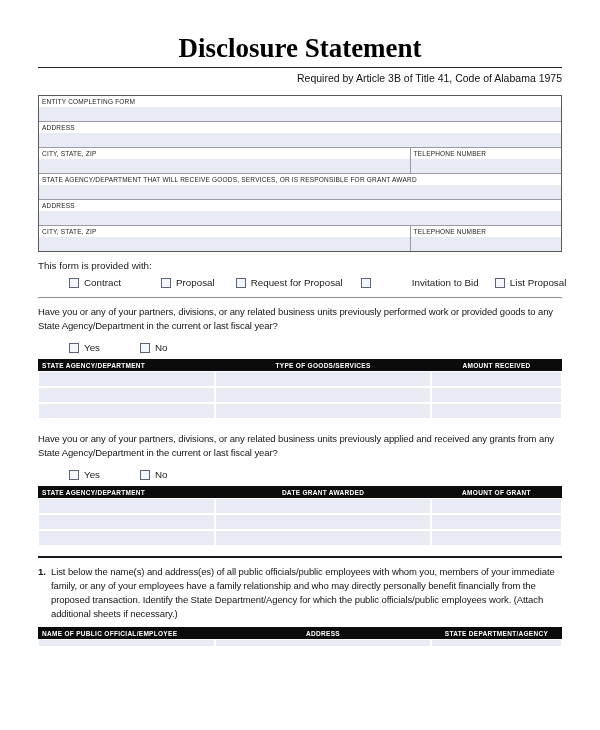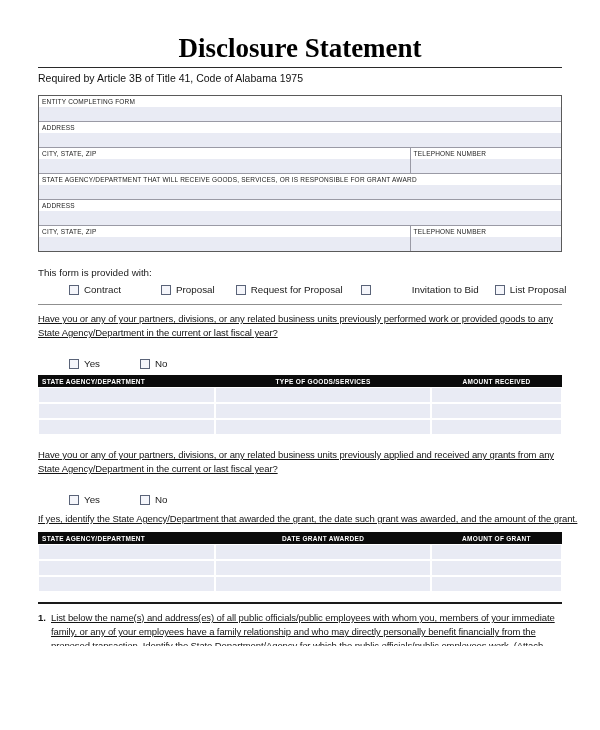--- a/index.html
+++ b/index.html
@@ -8,49 +8,49 @@
     width: 600px; height: 646px; overflow: hidden;
     padding: 0 38px; background: #fff;
     font-family: "Liberation Sans", sans-serif; color: #1b1b1b;
   }
   .title {
     margin: 32px 0 0; text-align: center;
     font-family: "Liberation Serif", serif; font-size: 27px; font-weight: 600;
     line-height: 32px; color: #000;
   }
   .title-rule { border-top: 1px solid #2a2a2a; margin-top: 3px; }
-  .subtitle { text-align: left; font-size: 10.5px; margin-top: 4px; color: #111; }
+  .subtitle { text-align: right; font-size: 10.5px; margin-top: 4px; color: #111; }
 
   .entity-box { margin-top: 11px; border: 1px solid #5a5a5a; }
   .f-block { border-bottom: 1px solid #9a9aa5; }
   .f-block:last-child { border-bottom: none; }
   .f-label { font-size: 6.5px; line-height: 8px; padding: 2px 3px 1px; color: #222; letter-spacing: 0.2px; }
   .f-input { height: 14px; background: #e9ebf4; }
   .f-split { display: flex; }
   .f-col-left { flex: 0 0 71%; }
   .f-col-right { flex: 1; border-left: 1px solid #9a9aa5; }
 
-  .provided-label { margin-top: 15px; font-size: 9.8px; }
+  .provided-label { margin-top: 8px; font-size: 9.8px; }
   .cb-row { display: flex; align-items: center; margin-top: 6px; padding-left: 23px; }
   .cb { width: 10px; height: 10px; border: 1px solid #5a6378; background: #f5f6fb; flex: none; display: inline-block; }
   .cb-item { display: flex; align-items: center; padding-left: 8px; }
   .cb-label { font-size: 9.8px; margin-left: 5px; white-space: nowrap; }
   .cb-row .cb-item + .cb-item:nth-child(2) { margin-left: 32px; }
   .cb-row .cb-item + .cb-item:nth-child(3) { margin-left: 13px; }
   .cb-row .cb-item + .cb-item:nth-child(4) { margin-left: 10px; gap: 36px; }
   .cb-row .cb-item + .cb-item:nth-child(5) { margin-left: 8px; }
 
   .rule { border-top: 1px solid #8f8f8f; margin-top: 9px; }
   .thick-rule { border-top: 2px solid #1a1a1a; margin-top: 10px; }
 
-  .para { font-size: 9.5px; line-height: 14px; letter-spacing: -0.1px; margin: 7px 0 0; color: #141414; text-decoration: underline; }
+  .para { font-size: 9.5px; line-height: 14px; letter-spacing: -0.1px; margin: 7px 0 0; color: #141414; }
   .nowrap { white-space: nowrap; }
   .mt-lg { margin-top: 13px; }
 
-  .yn-row { display: flex; align-items: center; margin-top: 18px; padding-left: 23px; }
+  .yn-row { display: flex; align-items: center; margin-top: 9px; padding-left: 23px; }
   .yn-row .cb-item + .cb-item { margin-left: 32px; justify-content: space-between; }
 
   .tbl { display: grid; grid-template-columns: 33.8% 41.2% 25%; margin-top: 6px; }
   .th {
     background: #0b0b0b; color: #fff; font-size: 6.5px; font-weight: bold;
     letter-spacing: 0.3px; padding: 3px 4px 2px; line-height: 7px;
   }
   .th-center { text-align: center; }
   .td { background: #e9ebf4; height: 16px; border: 1px solid #fff; }
 
@@ -167,21 +167,20 @@
     <div class="cb-item">
       <span class="cb"></span>
       <span class="cb-label">Yes</span>
     </div>
     <div class="cb-item">
       <span class="cb"></span>
       <span class="cb-label">No</span>
     </div>
   </div>
 
-  <p class="para nowrap">If yes, identify the State Agency/Department that awarded the grant, the date such grant was awarded, and the amount of the grant.</p>
 
   <div class="tbl">
     <div class="th">STATE AGENCY/DEPARTMENT</div>
     <div class="th th-center">DATE GRANT AWARDED</div>
     <div class="th th-center">AMOUNT OF GRANT</div>
     <div class="td"></div>
     <div class="td"></div>
     <div class="td"></div>
     <div class="td"></div>
     <div class="td"></div>

